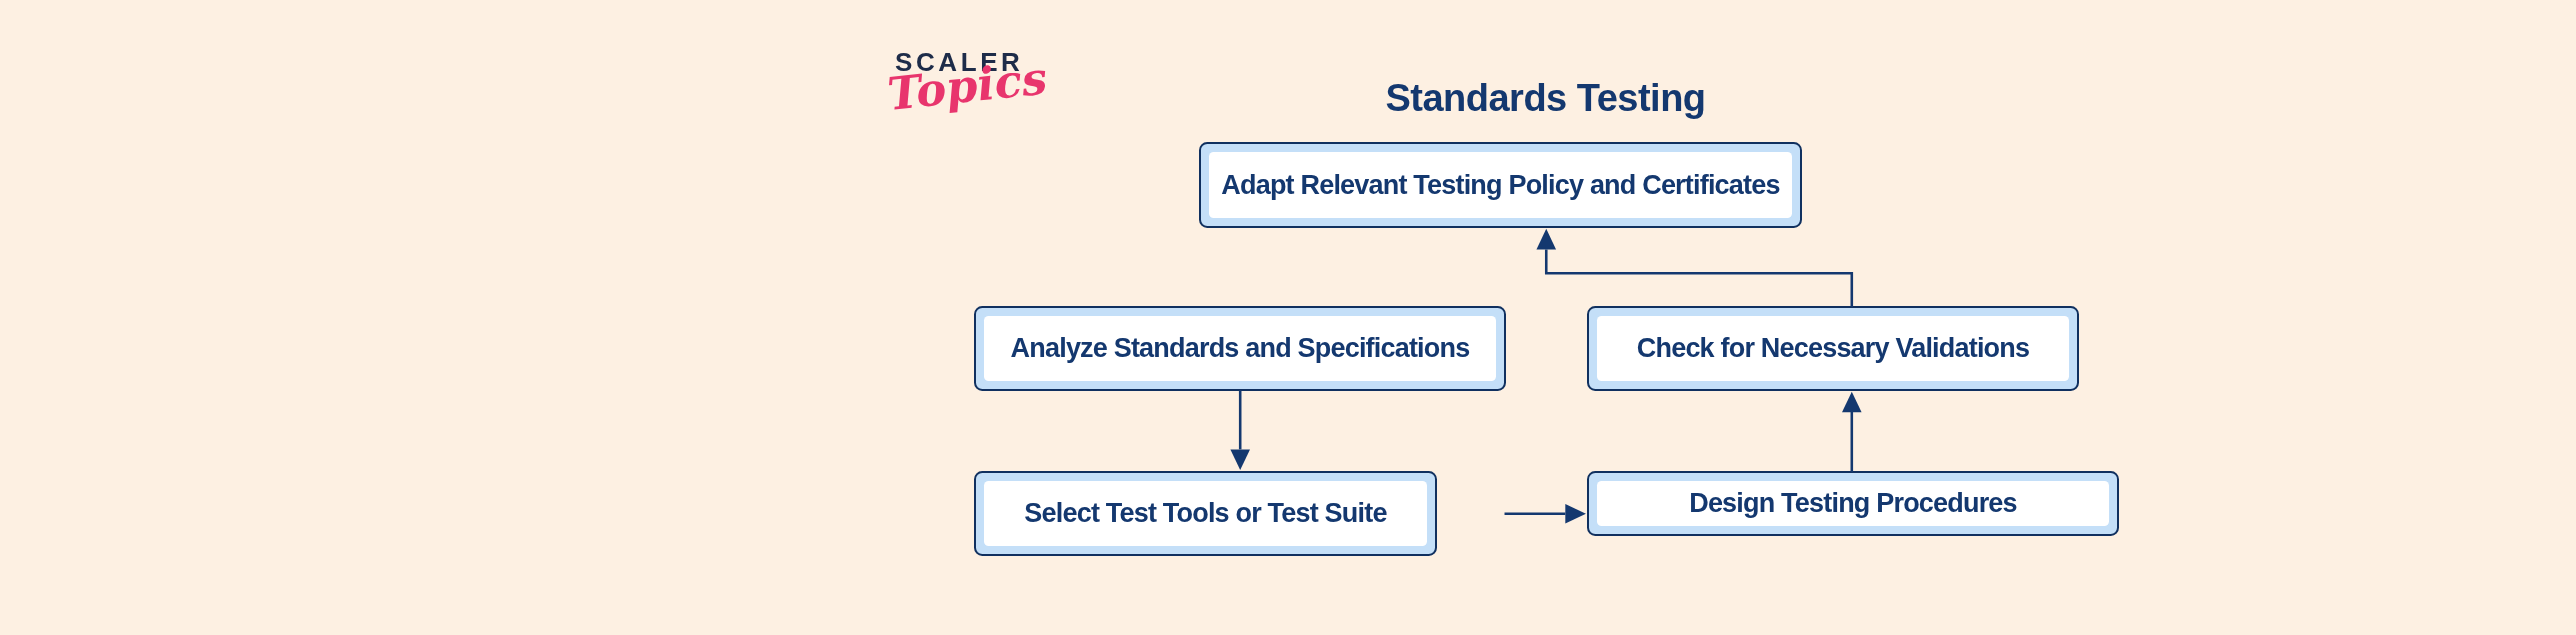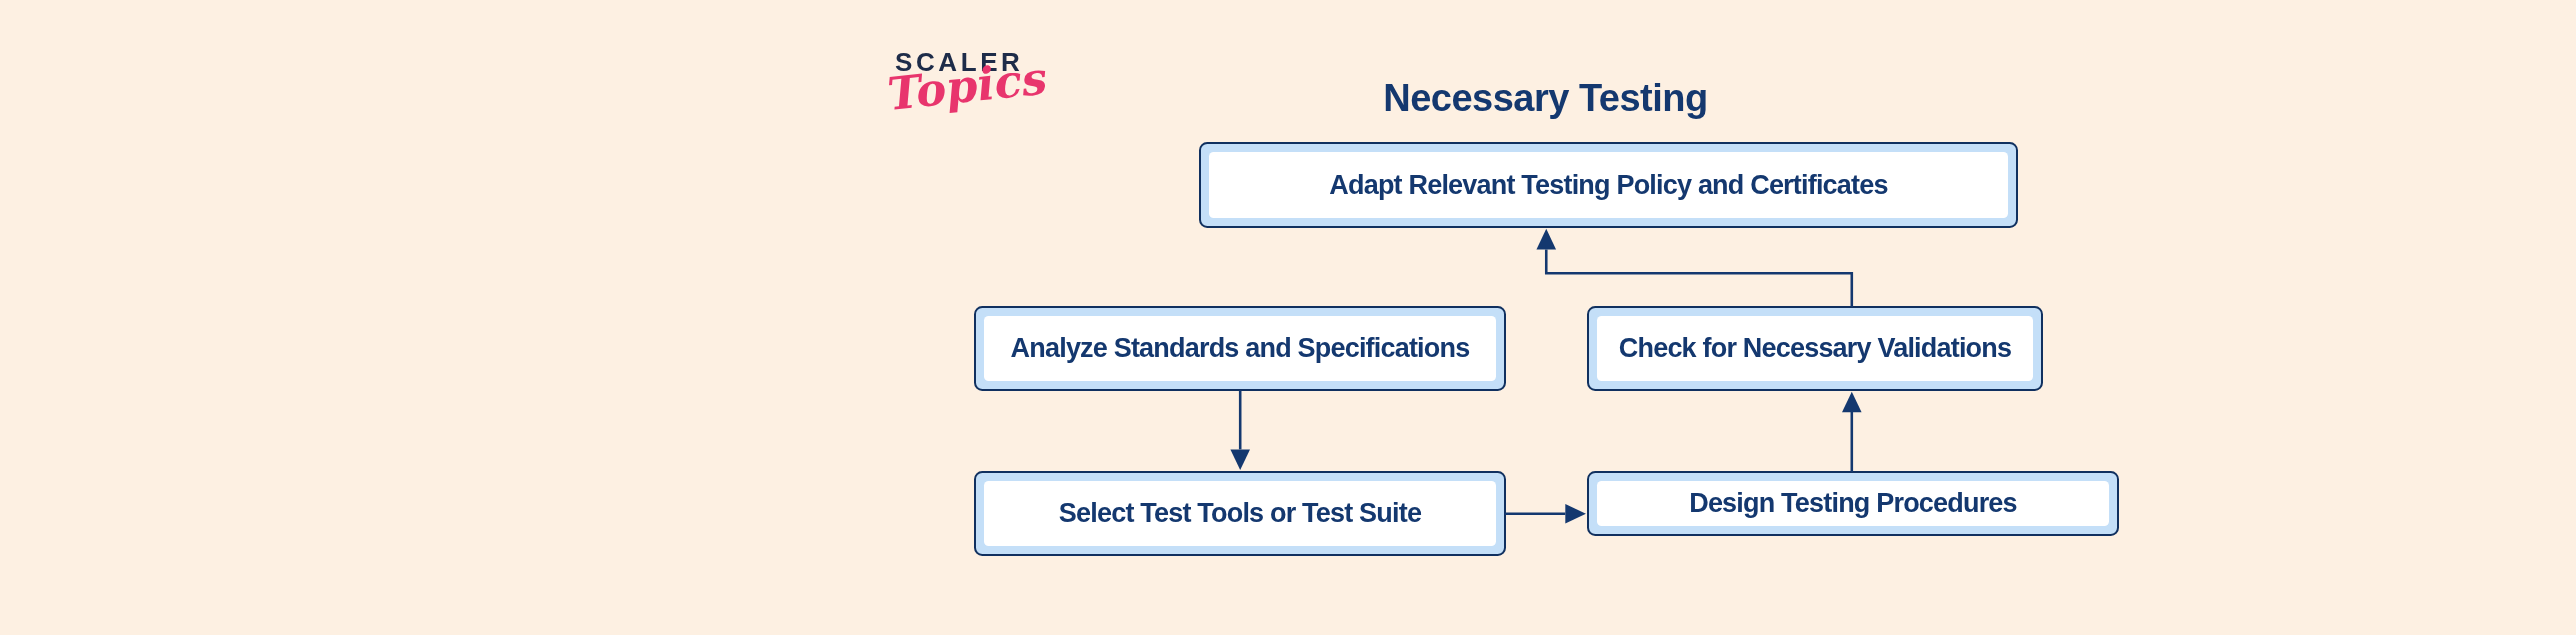--- a/index.html
+++ b/index.html
@@ -45,41 +45,41 @@
     width:100%;height:100%;box-sizing:border-box;
     background:var(--box-white,#ffffff);
     border-radius:4.6px;
     display:flex;align-items:center;justify-content:center;
   }
   .flow-label{
     font-size:27px;font-weight:700;letter-spacing:-0.8px;
     color:var(--navy,#14386f);
     white-space:nowrap;
   }
-  #box-adapt  {left:1199px;top:142px;width:819px;height:86px;}
+  #box-adapt  {left:1199px;top:142px;width:603px;height:86px;}
   #box-analyze{left:974px;top:306px;width:532px;height:85px;text-align:center;}
-  #box-check  {left:1587px;top:306px;width:456px;height:85px;}
-  #box-select {left:974px;top:471px;width:532px;height:85px;}
+  #box-check  {left:1587px;top:306px;width:492px;height:85px;}
+  #box-select {left:974px;top:471px;width:463px;height:85px;}
   #box-design {left:1587px;top:471px;width:532px;height:65px;}
   
   .connector-layer{position:absolute;left:0;top:0;width:3092px;height:636px;pointer-events:none;}
   .connector-line{fill:none;stroke:var(--navy,#14386f);stroke-width:5;}
   .connector-head{fill:var(--navy,#14386f);stroke:none;}
 </style>
 </head>
 <body>
 
 <div class="canvas">
 
   <div class="logo">
     <div class="logo-brand">SCALER</div>
     <div class="logo-sub">Topics</div>
   </div>
 
-  <div class="page-title">Necessary Testing</div>
+  <div class="page-title">Standards Testing</div>
 
   <div class="flow-box" id="box-adapt">
     <div class="flow-box-inner">
       <span class="flow-label">Adapt Relevant Testing Policy and Certificates</span>
     </div>
   </div>
 
   <div class="flow-box" id="box-analyze">
     <div class="flow-box-inner">
       <span class="flow-label">Analyze Standards and Specifications</span>

